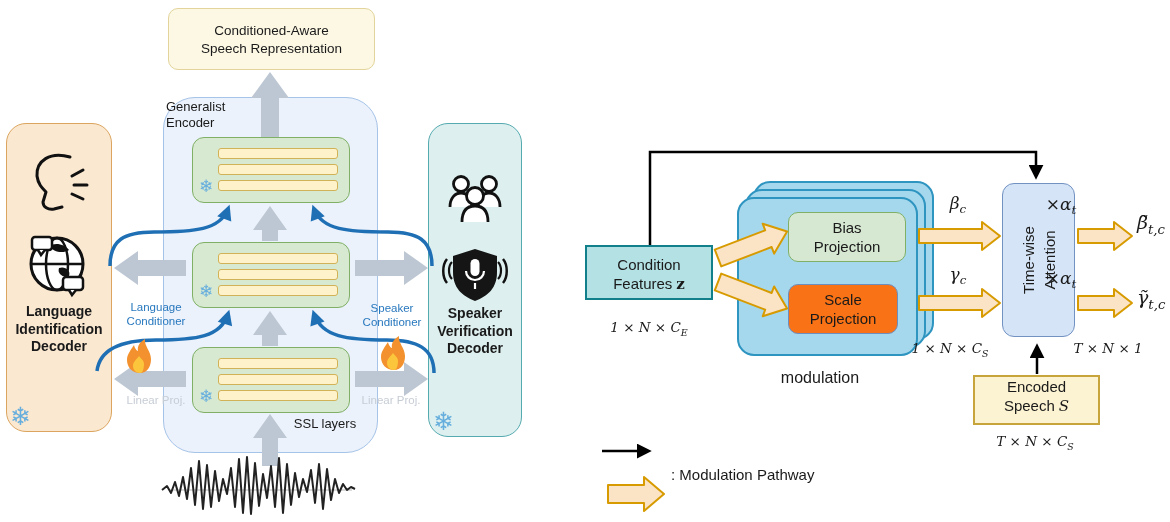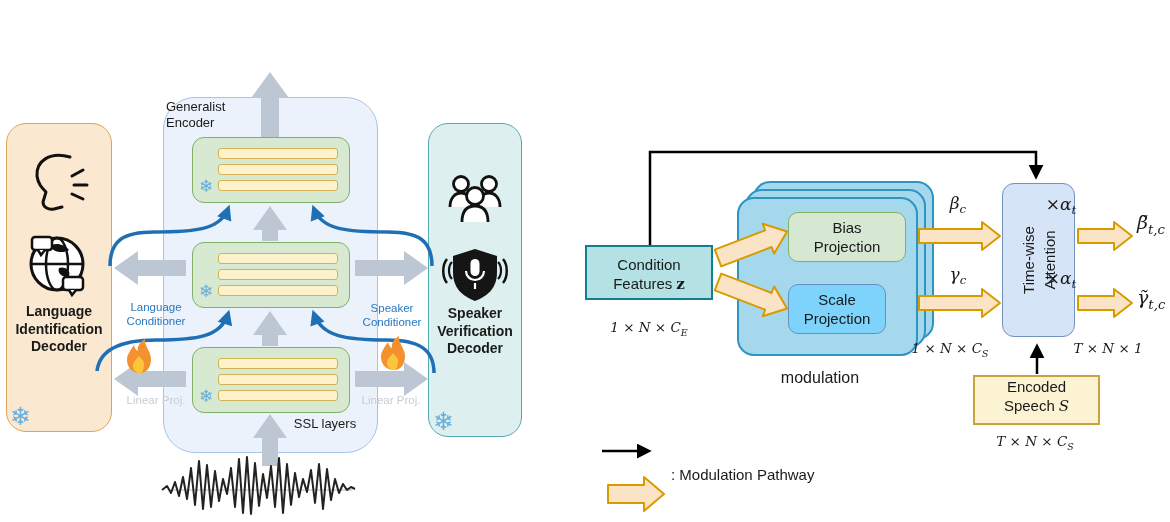--- a/index.html
+++ b/index.html
@@ -22,21 +22,21 @@
   .snowbig{position:absolute;color:#66AEDD;font-size:25px;line-height:25px;}
   .decname{font-weight:bold;font-size:14px;line-height:17.5px;text-align:center;position:absolute;}
   .cond{color:#2878BE;font-size:11.5px;line-height:14px;}
   .linproj{color:#C7CDD5;font-size:11.5px;}
   .enc-title{font-size:13px;line-height:16px;text-align:left;}
   
   .condbox{left:585px;top:245px;width:128px;height:55px;background:#B3E1E4;border:2px solid #11808A;
            font-size:15px;line-height:19px;padding-top:8px;}
   .biasbox{left:788px;top:212px;width:118px;height:50px;background:#D6E8D2;border:1.5px solid #7FB066;
            border-radius:10px;font-size:15px;line-height:19px;padding-top:5px;}
-  .scalebox{left:788px;top:284px;width:98px;height:50px;background:#7dd3fc;border:1.5px solid #6C8EBF;
+  .scalebox{left:788px;top:284px;width:110px;height:50px;background:#f97316;border:1.5px solid #6C8EBF;
            border-radius:10px;font-size:15px;line-height:19px;padding-top:5px;}
   .attnbox{left:1002px;top:183px;width:73px;height:154px;background:#D5E4F6;border:1.5px solid #7292C2;border-radius:12px;}
   .attntext{left:963px;top:239px;width:151px;height:42px;transform:rotate(-90deg);
             font-size:15px;line-height:21px;text-align:center;}
   .encbox{left:973px;top:375px;width:127px;height:50px;background:#FCF3D2;border:2px solid #C8A43D;
           font-size:15px;line-height:19px;}
   .math{font-family:"DejaVu Serif","Liberation Serif",serif;font-style:italic;}
   .math sub{font-size:0.7em;font-style:italic;}
   .dim{font-size:13.5px;}
   .greek{font-size:17px;}
@@ -48,20 +48,24 @@
   svg{position:absolute;left:0;top:0;}
 </style>
 </head>
 <body>
 
 <div class="canvas">
 
   <div class="box encoder"></div>
   <div class="box langdec"></div>
   <div class="box spkdec"></div>
+  <div class="box topbox">
+    <div>Conditioned-Aware</div>
+    <div>Speech Representation</div>
+  </div>
 
   <svg width="1170" height="522" viewBox="0 0 1170 522">
     <defs>
       <marker id="mB" markerUnits="userSpaceOnUse" markerWidth="18" markerHeight="18" viewBox="0 0 12 12" refX="8" refY="6" orient="auto">
         <path d="M1,1 L11,6 L1,11 Z" fill="#1F6FB5"></path>
       </marker>
       <marker id="mK" markerUnits="userSpaceOnUse" markerWidth="15" markerHeight="15" viewBox="0 0 12 12" refX="9" refY="6" orient="auto">
         <path d="M0,0 L12,6 L0,12 Z" fill="#000"></path>
       </marker>
       <g id="flame">

